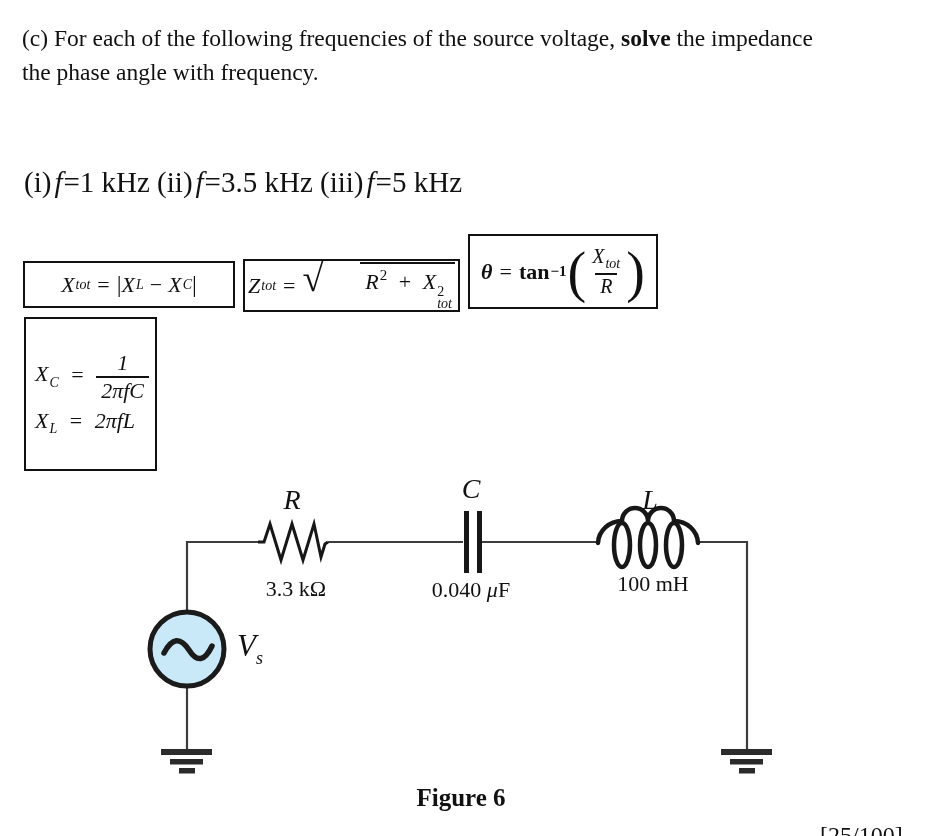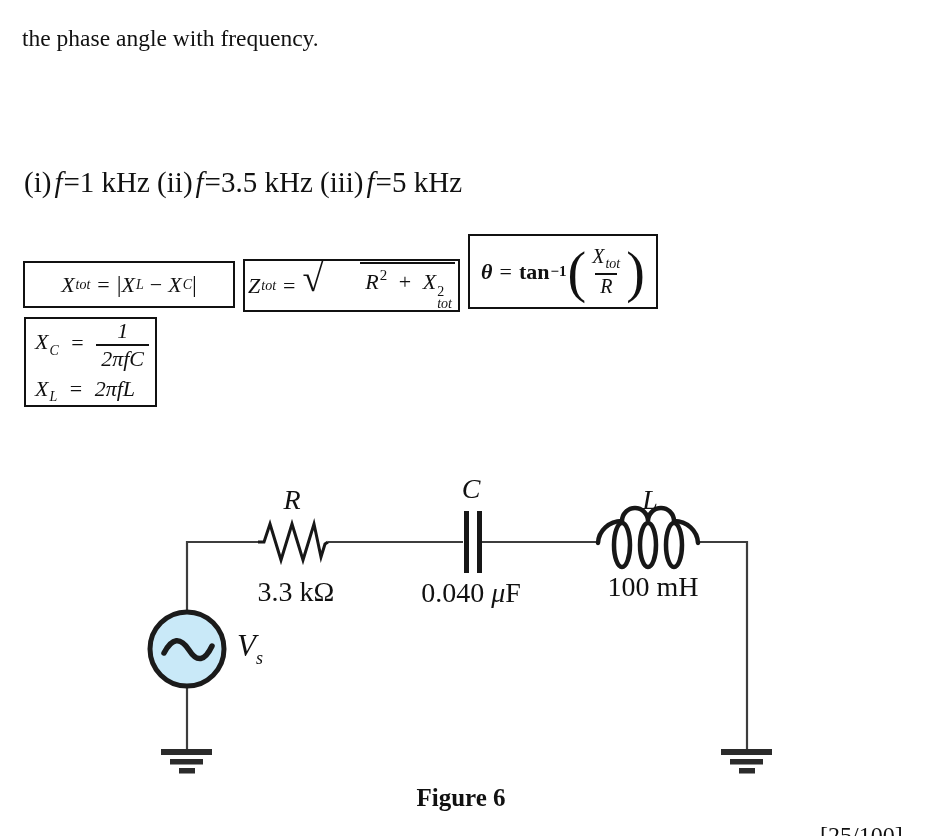--- a/index.html
+++ b/index.html
@@ -23,21 +23,21 @@
   .freq .it{margin:0 1px 0 3px;}
   
   .fbox{
     position:absolute;border:2.5px solid #111;box-sizing:border-box;
     display:flex;align-items:center;justify-content:center;
     font-size:22px;font-style:italic;background:#fff;white-space:nowrap;
   }
   #box1{left:23px;top:261px;width:212px;height:47px;}
   #box2{left:243px;top:259px;width:217px;height:53px;}
   #box3{left:468px;top:234px;width:190px;height:75px;}
-  #box4{left:24px;top:317px;width:133px;height:90px;
+  #box4{left:24px;top:317px;width:133px;height:154px;
         flex-direction:column;align-items:flex-start;justify-content:center;
         padding-left:9px;row-gap:6px;}
   .sb{font-size:14px;font-style:italic;vertical-align:-5px;margin-left:1px;letter-spacing:0;}
   .op{font-style:normal;margin:0 7px;}
   .opm{font-style:normal;margin:0 6px;}
   .absbar{font-style:normal;font-size:24px;}
   .supsub{display:inline-flex;flex-direction:column;align-items:flex-start;
           font-size:14px;line-height:0.85;vertical-align:-7px;margin-left:1px;}
   .supsub .sp{font-style:normal;}
   .rsup{font-size:15px;vertical-align:9px;font-style:normal;margin-left:1px;}
@@ -48,37 +48,38 @@
   .frac .num{padding:0 5px 1px;}
   .frac .den{border-top:2px solid #111;padding:1px 5px 0;}
   .fn{font-style:normal;font-weight:bold;}
   .theta{font-weight:bold;}
   .fsup{font-size:15px;font-style:normal;font-weight:bold;vertical-align:10px;margin:0 1px;}
   .bigparen{font-style:normal;font-size:56px;font-weight:normal;line-height:1;transform:scaleY(1.02);}
   #box3 .frac{font-size:20px;margin:16px 1px;}
   
   #circuit-svg{position:absolute;left:0;top:445px;}
   .clabel{position:absolute;font-size:28px;font-style:italic;text-align:center;}
-  .cvalue{position:absolute;font-size:28px;text-align:center;white-space:nowrap;}
+  .cvalue{position:absolute;font-size:22px;text-align:center;white-space:nowrap;}
   #lbl-r{left:272px;top:484px;width:40px;}
   #lbl-c{left:451px;top:473px;width:40px;}
   #lbl-l{left:630px;top:484px;width:40px;}
   #val-r{left:236px;top:576px;width:120px;}
   #val-c{left:396px;top:577px;width:150px;}
   #val-l{left:593px;top:571px;width:120px;}
   #lbl-vs{position:absolute;left:237px;top:628px;font-size:31px;font-style:italic;}
   #lbl-vs .vsub{font-size:18px;vertical-align:-8px;}
   .caption{position:absolute;left:395px;top:784px;width:132px;text-align:center;
            font-weight:bold;font-size:25px;}
   .marks{position:absolute;left:820px;top:822px;font-size:24px;white-space:nowrap;}
 </style>
 </head>
 <body>
 
 <div class="para">
+  <div class="ln"><span>(c) For each of the following frequencies of the source voltage, </span><span class="bold">solve</span><span> the impedance</span></div>
   <div class="ln"><span>the phase angle with frequency.</span></div>
 </div>
 
 <div class="freq">
   <span>(i)</span><span class="it">f</span><span>=1 kHz</span>
   <span>(ii)</span><span class="it">f</span><span>=3.5 kHz</span>
   <span>(iii)</span><span class="it">f</span><span>=5 kHz</span>
 </div>
 
 <div id="box1" class="fbox">

